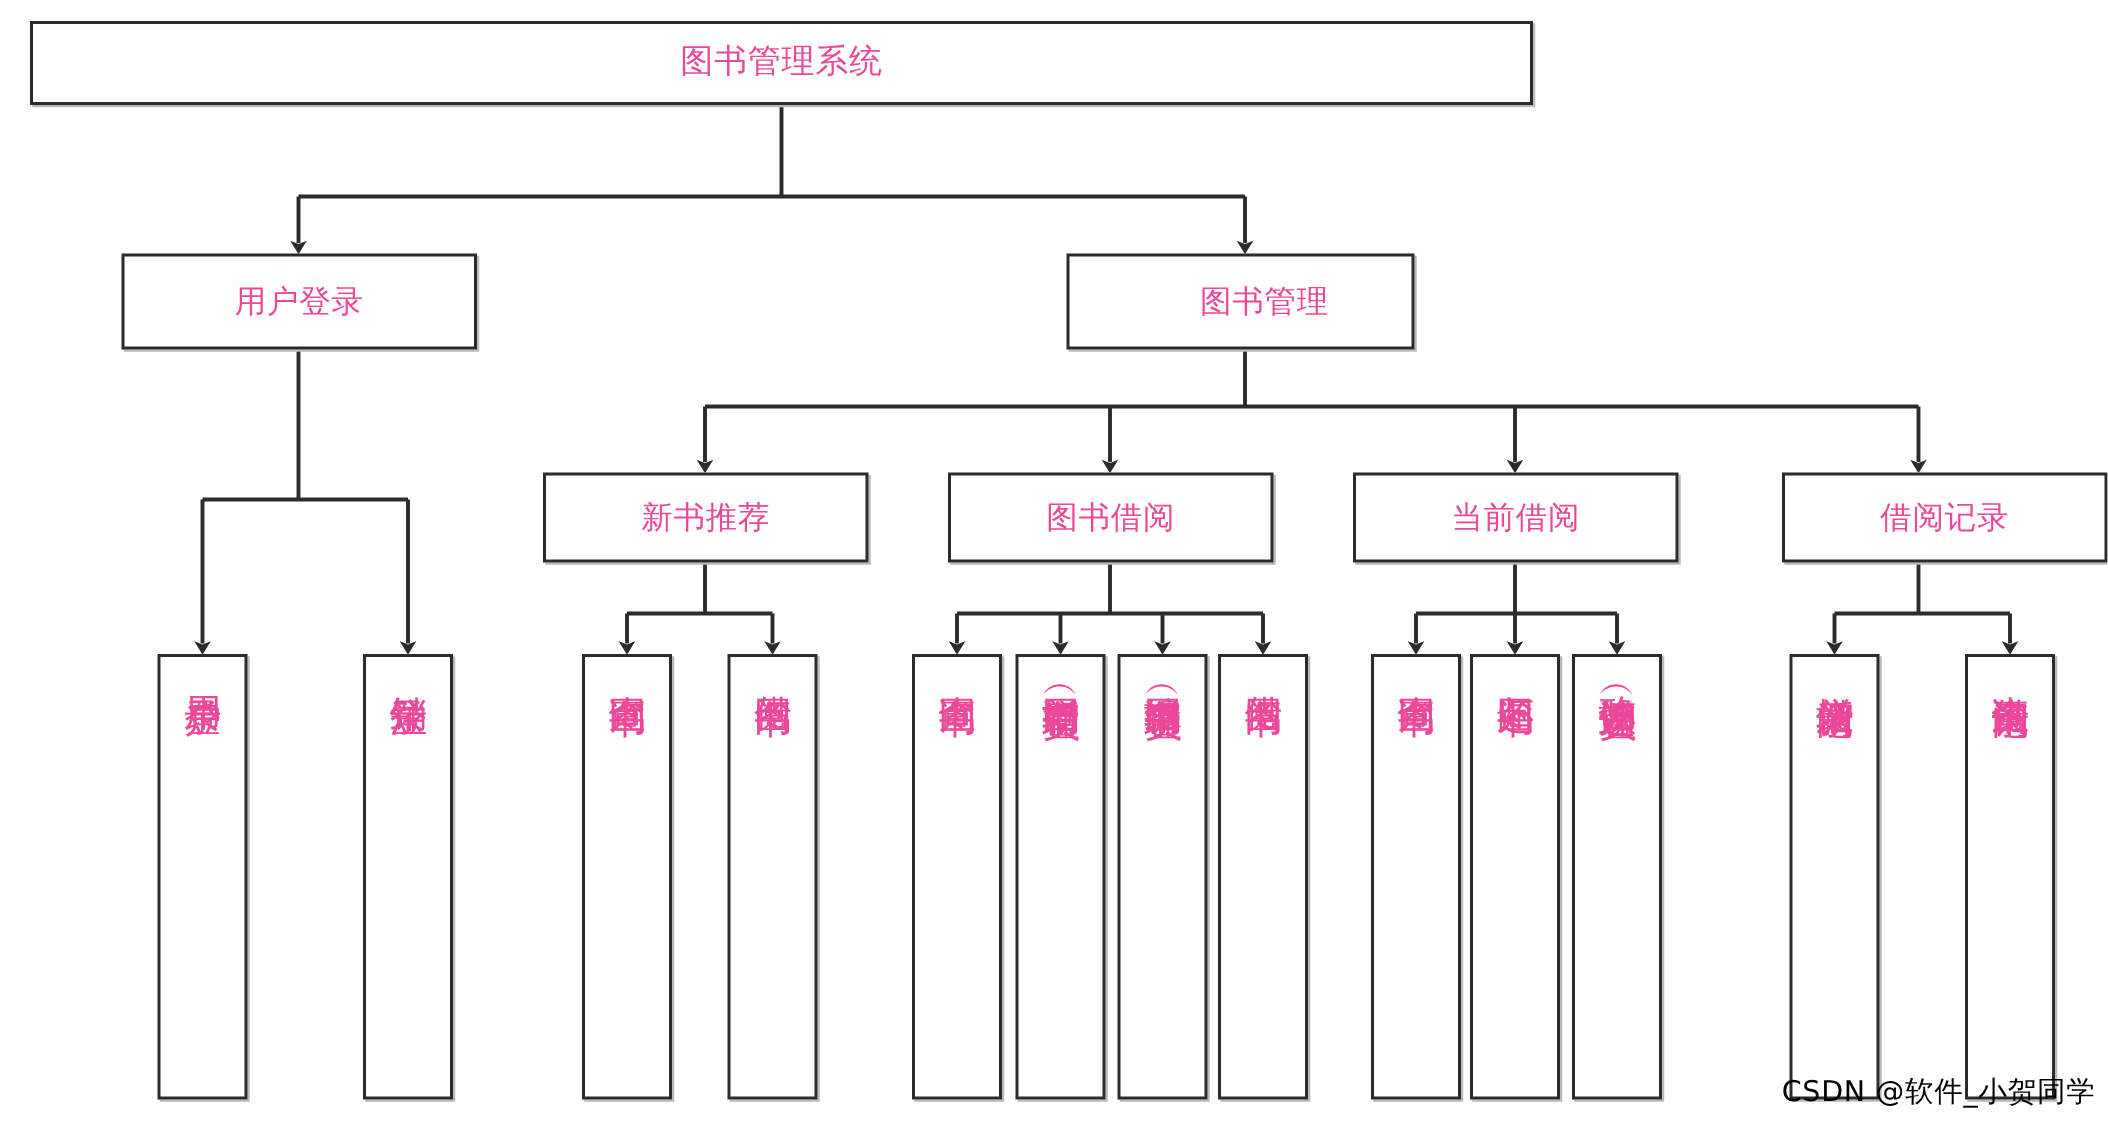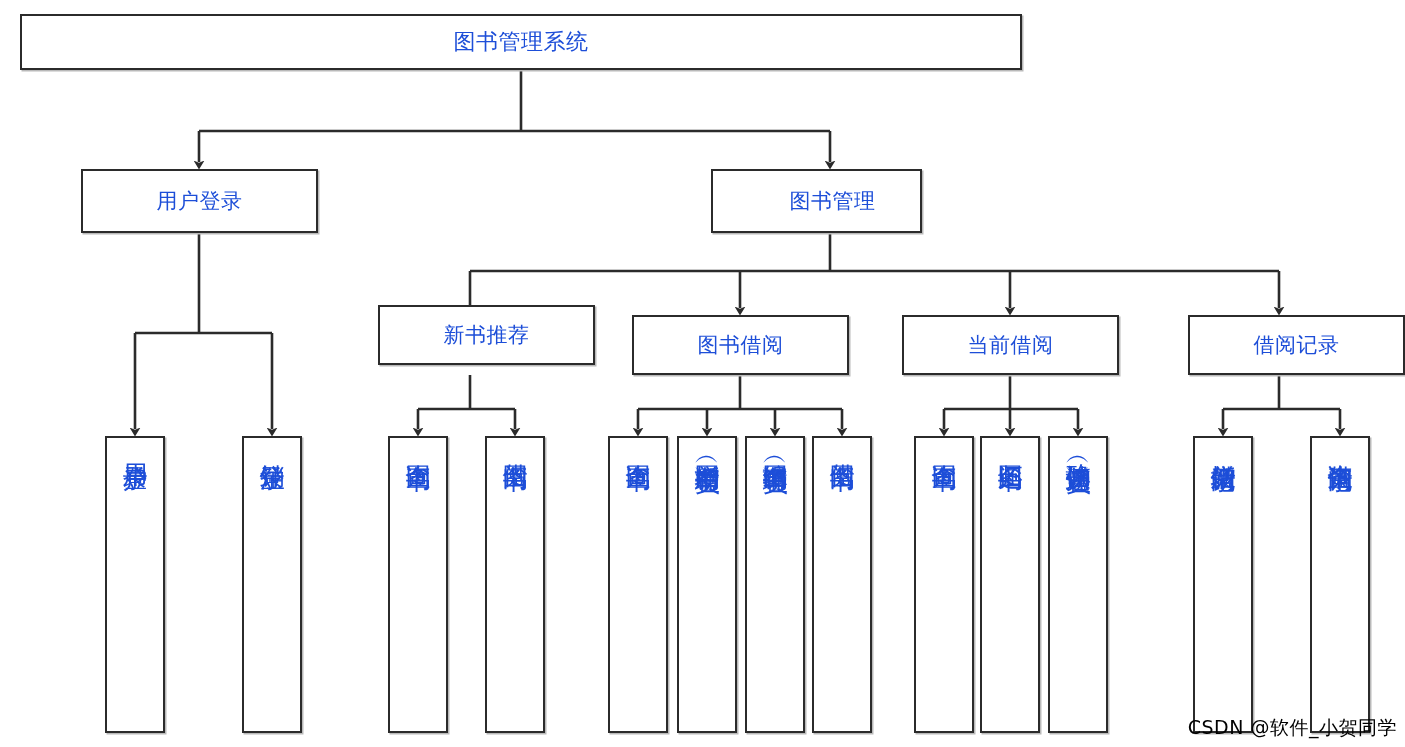--- a/index.html
+++ b/index.html
@@ -22,21 +22,21 @@
     width: 1405px; height: 747px;
     pointer-events: none;
   }
   .node {
     position: absolute;
     border: 2px solid #2b2b2b;
     background: #ffffff;
     display: flex;
     align-items: center;
     justify-content: center;
-    color: #1d4ed8;
+    color: #ec4899;
     box-shadow: 1.5px 1.5px 0 0 #b9b9b9;
     z-index: 2;
   }
   .node .lbl {
     display: block;
     text-align: center;
     line-height: 1.18;
     letter-spacing: 0.5px;
   }
   
@@ -125,25 +125,25 @@
     </g>
   </svg>
 
   <div class="node h-node" id="node-root" style="left:20px; top:14px; width:1002px; height:56px;">
     <span class="lbl">图书管理系统</span>
   </div>
 
   <div class="node h-node" style="left:81px; top:169px; width:237px; height:64px;">
     <span class="lbl">用户登录</span>
   </div>
-  <div class="node h-node" style="left:711px; top:169px; width:211px; height:64px;padding-left:32px;">
+  <div class="node h-node" style="left:711px; top:169px; width:232px; height:64px;padding-left:32px;">
     <span class="lbl">图书管理</span>
   </div>
 
-  <div class="node h-node" style="left:362px; top:305px; width:217px; height:60px;margin-left:16px;">
+  <div class="node h-node" style="left:362px; top:315px; width:217px; height:60px;">
     <span class="lbl">新书推荐</span>
   </div>
   <div class="node h-node" style="left:632px; top:315px; width:217px; height:60px;">
     <span class="lbl">图书借阅</span>
   </div>
   <div class="node h-node" style="left:902px; top:315px; width:217px; height:60px;">
     <span class="lbl">当前借阅</span>
   </div>
   <div class="node h-node" style="left:1188px; top:315px; width:217px; height:60px;">
     <span class="lbl">借阅记录</span>

